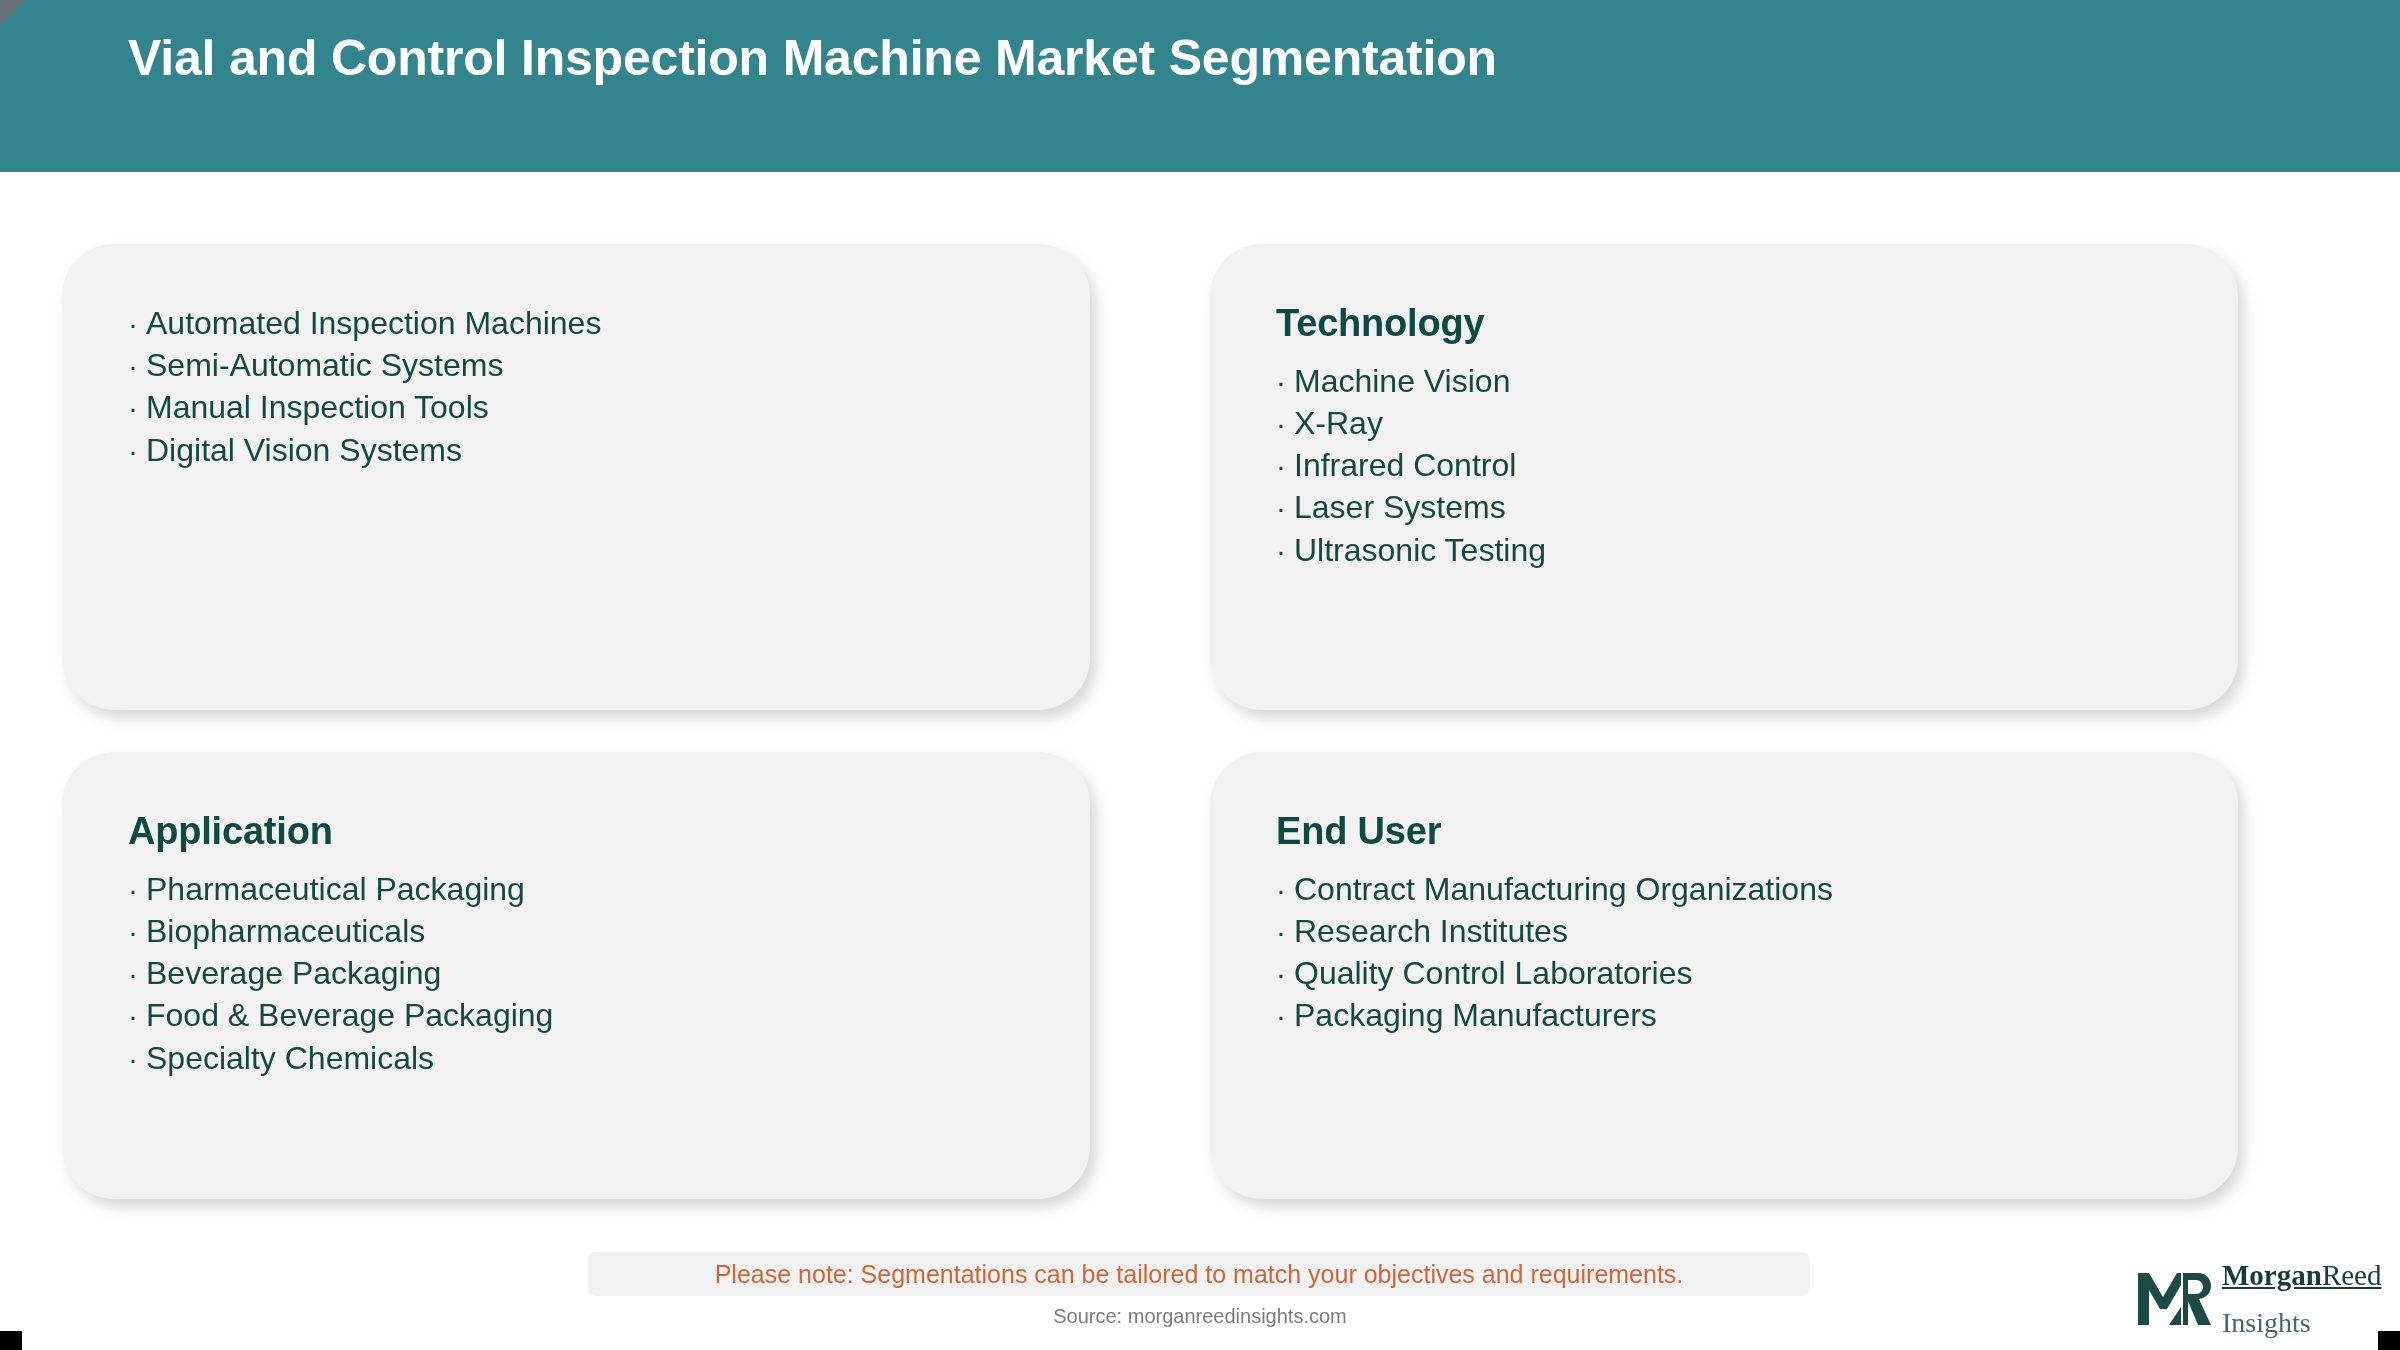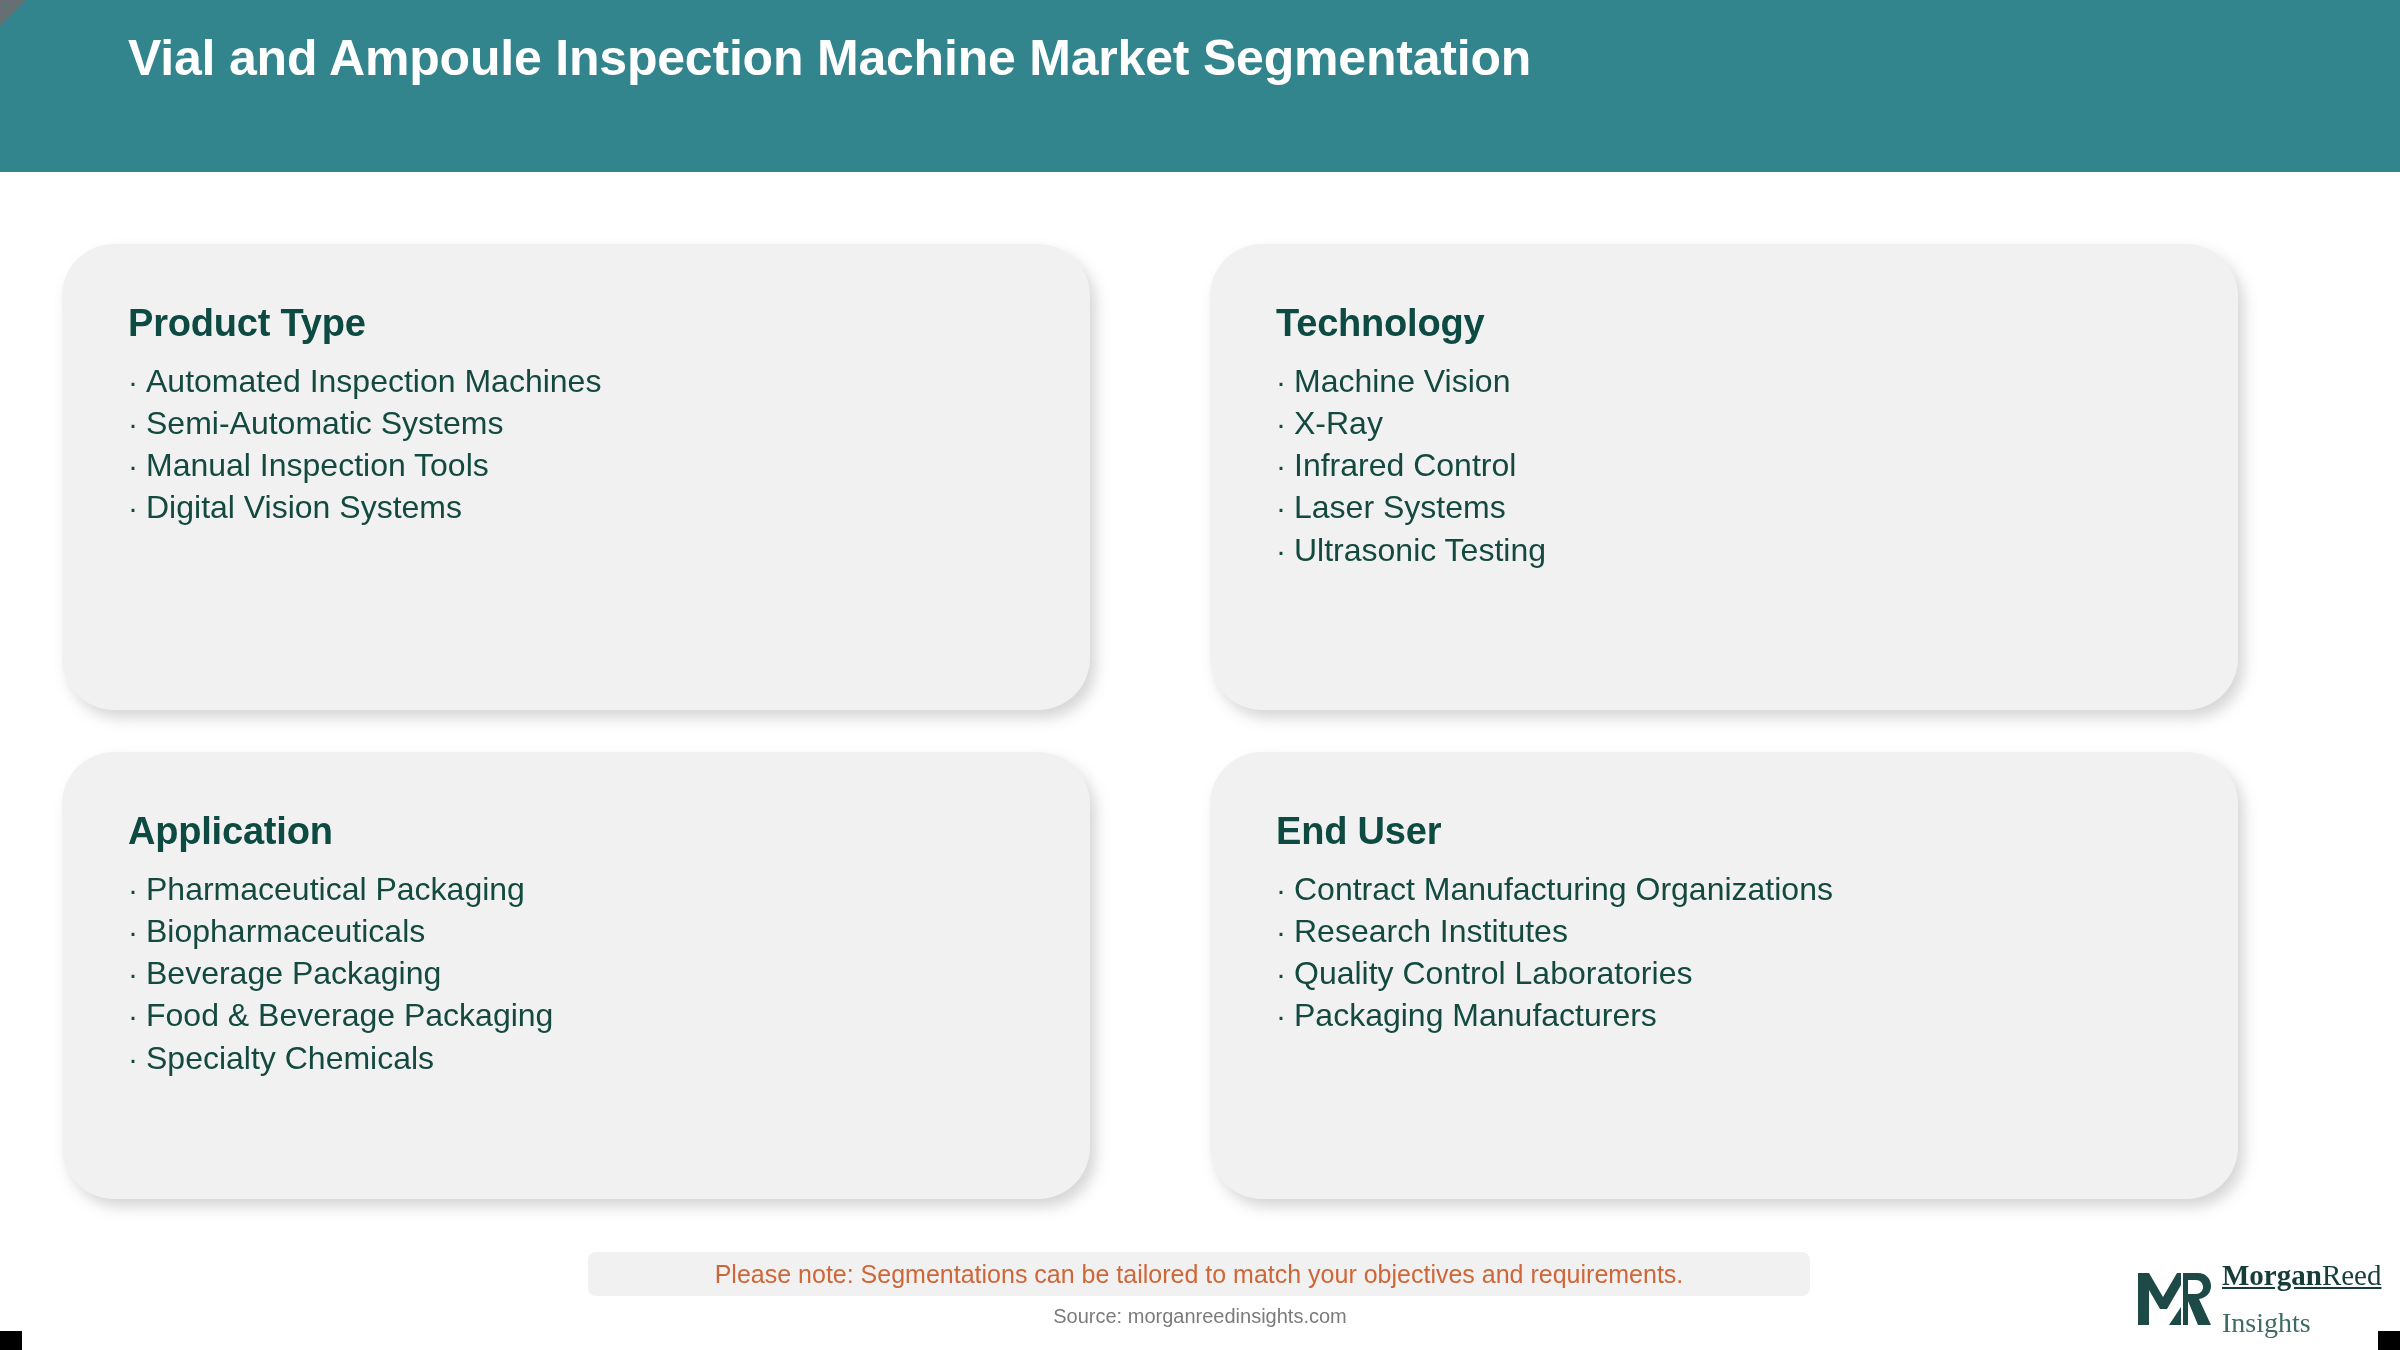--- a/index.html
+++ b/index.html
@@ -165,26 +165,25 @@
     bottom: 0;
   }
   #corner-artifact-left  { left: 0; }
   #corner-artifact-right { right: 0; }
 </style>
 </head>
 <body>
 
 <div id="header-bar">
   <div id="header-corner-notch"></div>
-  <div id="header-title">Vial and Ampoule Inspection Machine Market Segmentation</div>
+  <div id="header-title">Vial and Control Inspection Machine Market Segmentation</div>
 </div>
 
 <div class="card" id="card-product-type">
   <div class="card-inner">
-    <div class="card-title">Product Type</div>
     <ul class="card-list">
       <li>
           <span class="bullet-dot">·</span>
           <span>Automated Inspection Machines</span>
         </li>
       <li>
           <span class="bullet-dot">·</span>
           <span>Semi-Automatic Systems</span>
         </li>
       <li>

